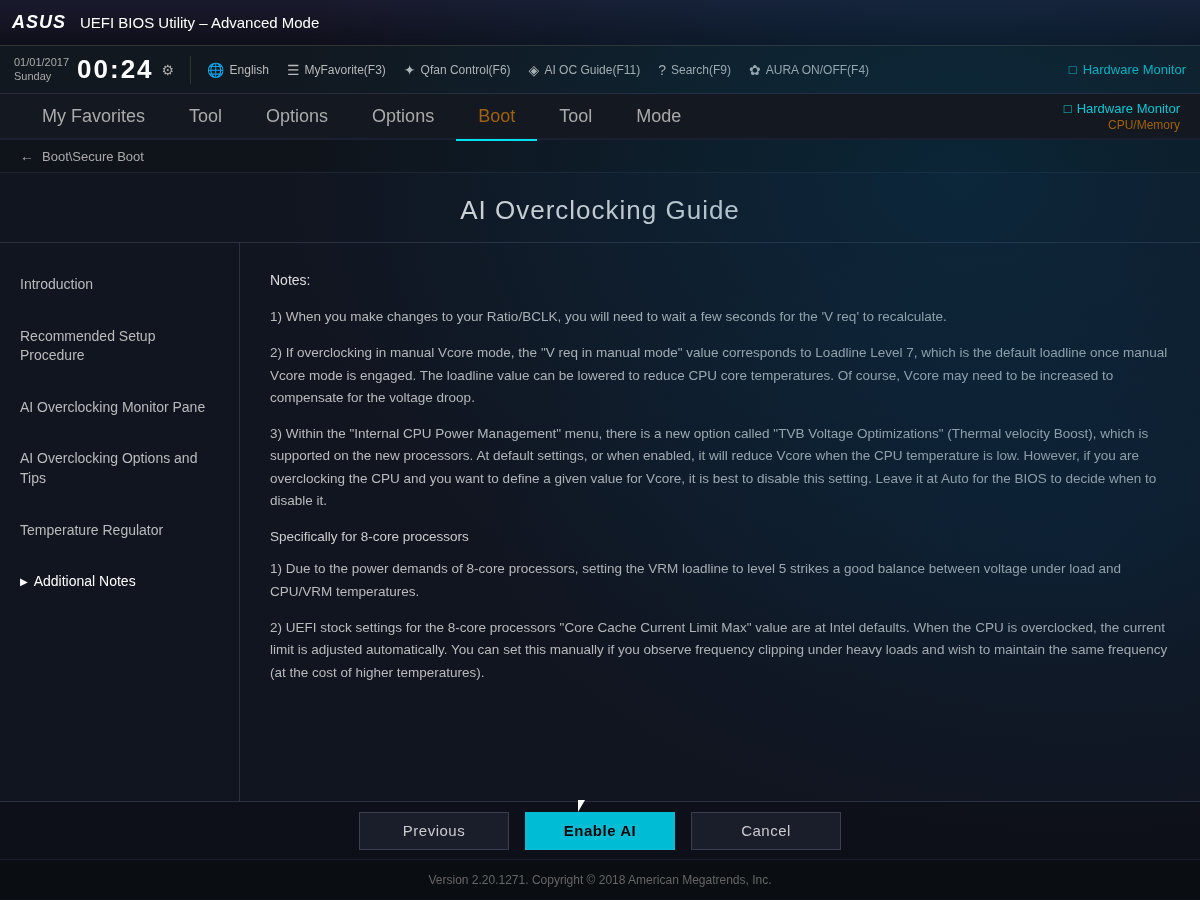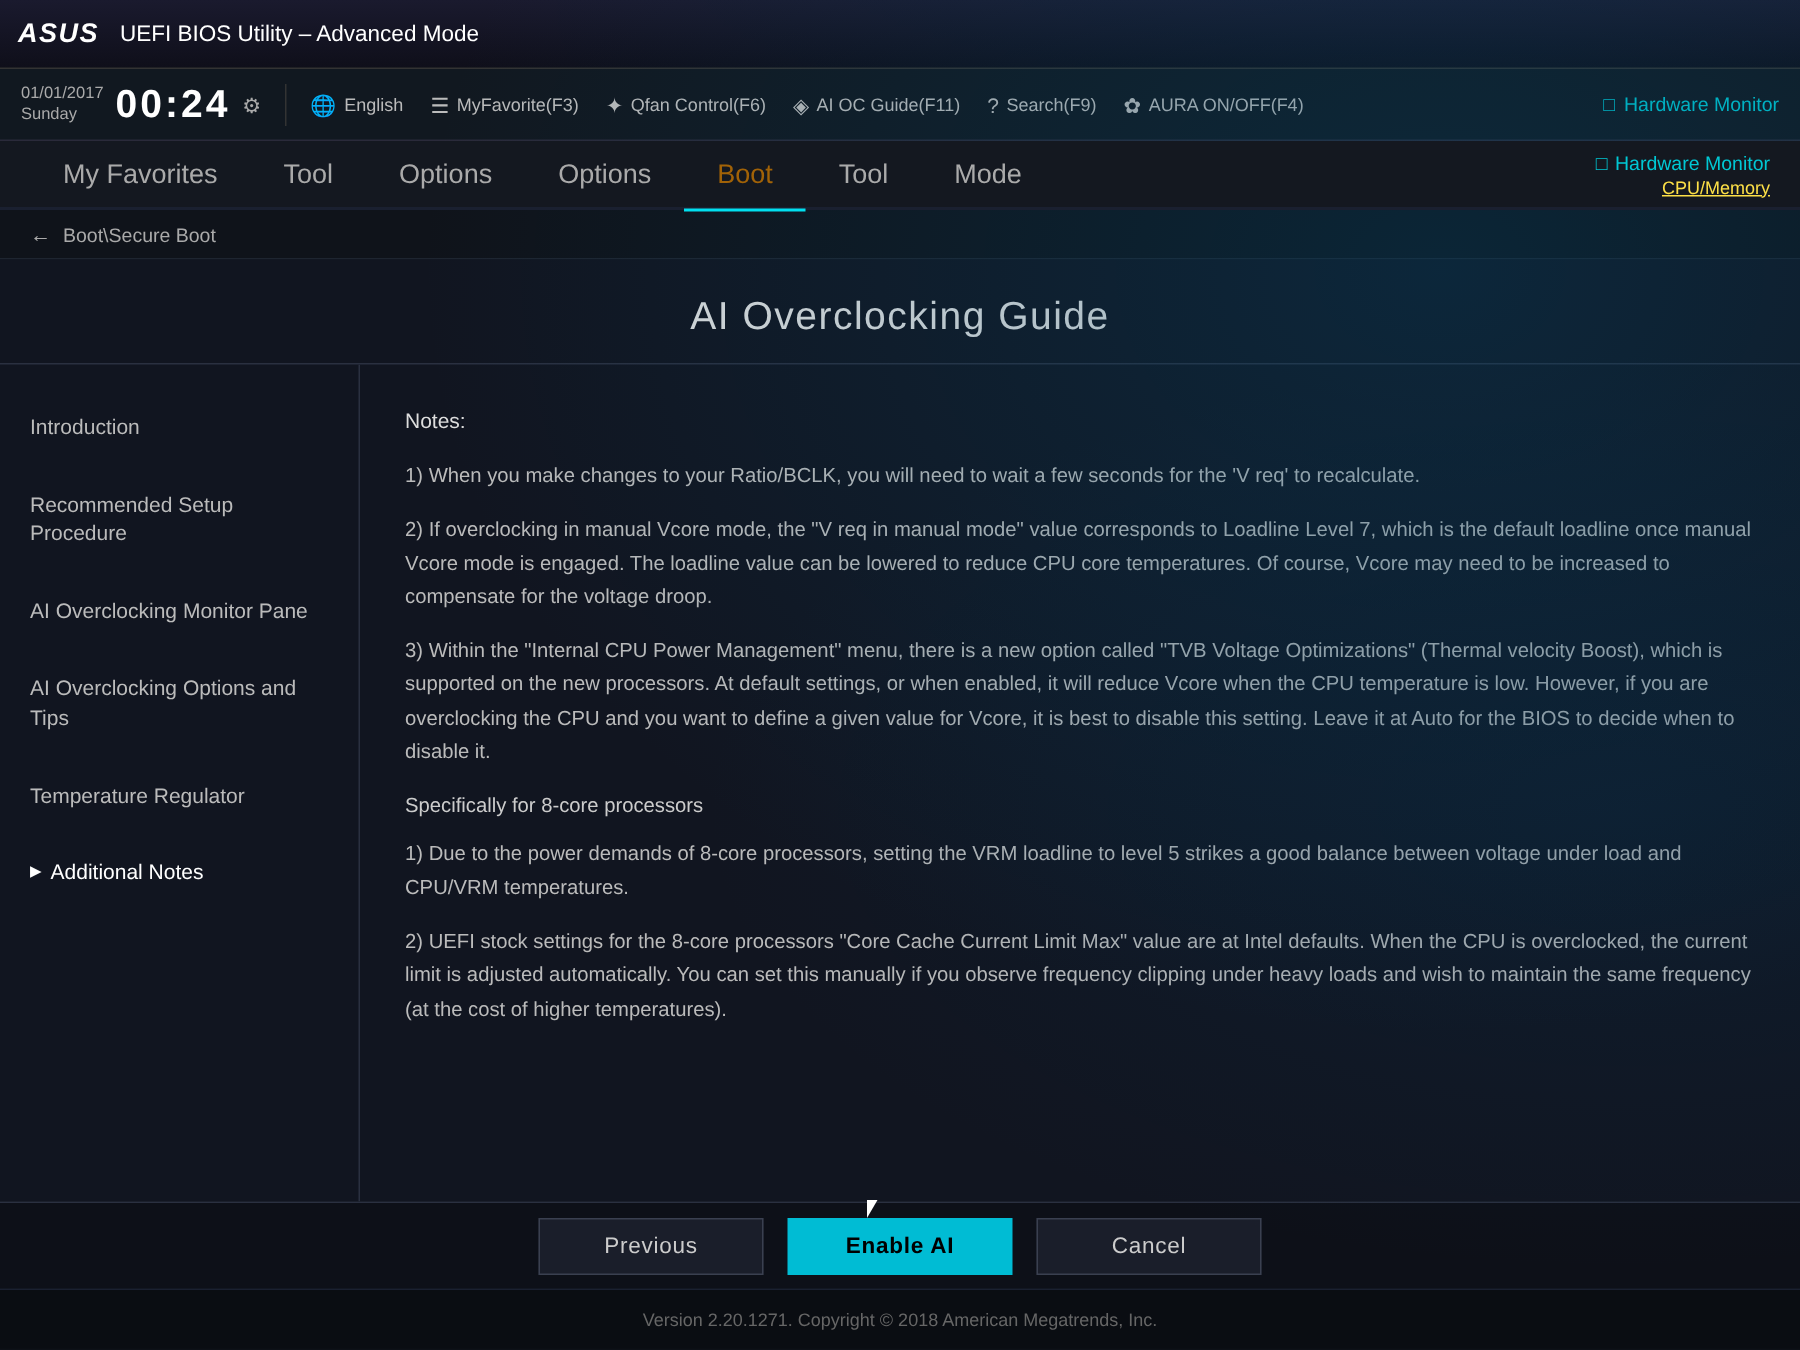--- a/index.html
+++ b/index.html
@@ -163,23 +163,22 @@
 
     .hw-monitor-label {
       color: #00c8d4;
       font-size: 13px;
       display: flex;
       align-items: center;
       gap: 5px;
     }
 
     .cpu-memory-label {
-      color: #fde047;
+      color: #a16207;
       font-size: 12px;
-      text-decoration: underline;
     }
 
     
     .breadcrumb-bar {
       background: #0f131a;
       padding: 8px 20px;
       display: flex;
       align-items: center;
       gap: 8px;
       border-bottom: 1px solid #1e2530;

